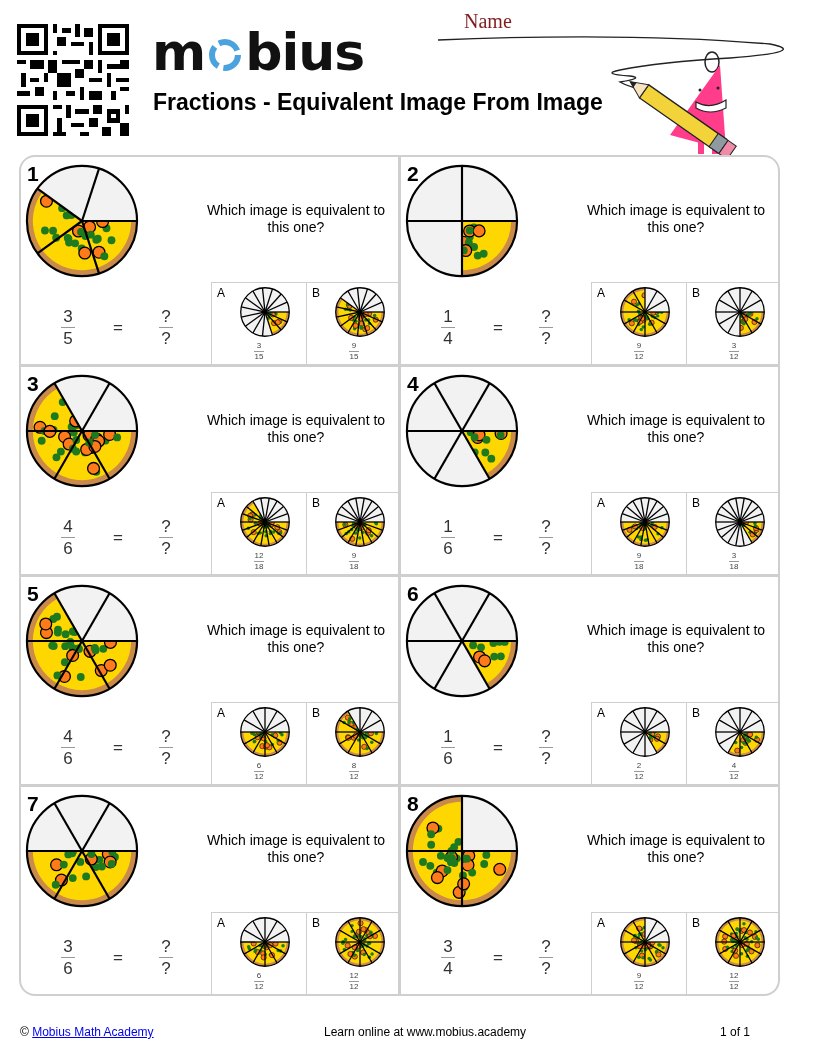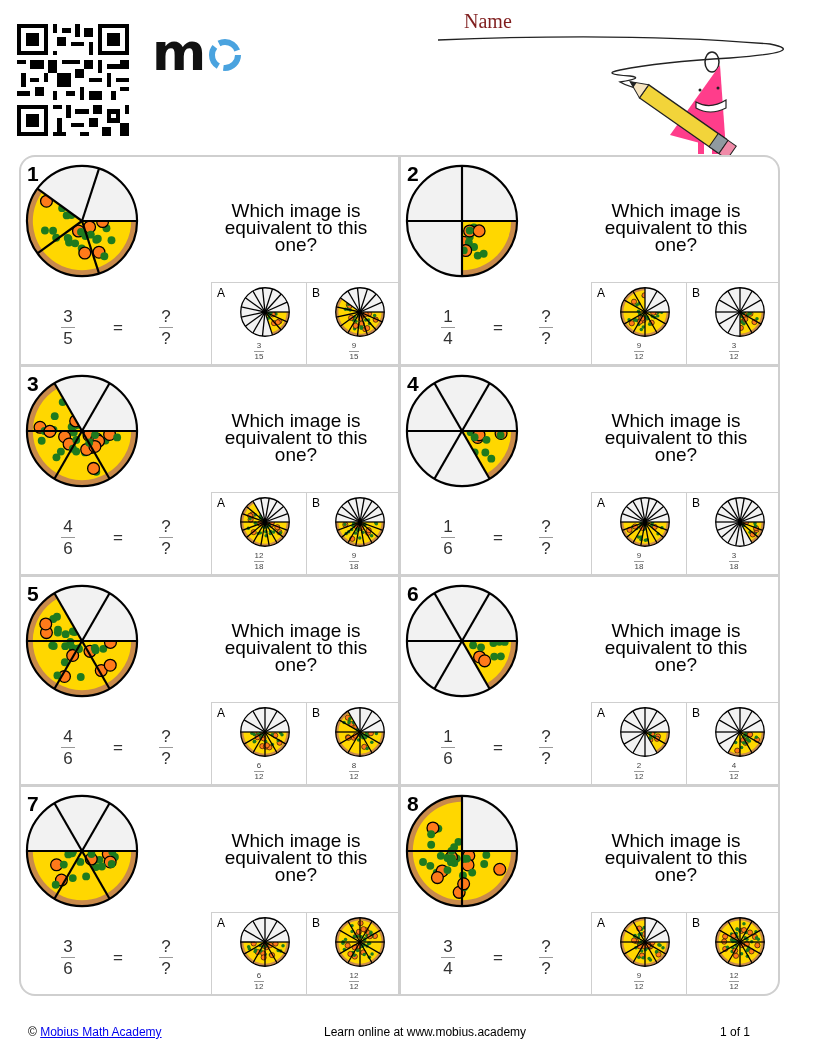--- a/index.html
+++ b/index.html
@@ -10,35 +10,35 @@
   .logo { position: absolute; left: 152px; top: 26px; font-family: "DejaVu Sans", sans-serif; font-weight: bold; font-size: 52px; letter-spacing: -1px; color: #111; line-height: 52px; display: flex; align-items: center; }
   .logo .o-ring { display: inline-block; width: 36px; height: 36px; margin: 6px 2px 0 2px; }
   .title { position: absolute; left: 153px; top: 88px; font-size: 23px; font-weight: bold; line-height: 29px; width: 500px; }
   .name-label { position: absolute; left: 464px; top: 10px; font-size: 20px; color: #7f1d1d; font-family: Liberation Serif, serif; }
   .mascot { position: absolute; left: 430px; top: 30px; width: 360px; height: 130px; }
 
   .grid { position: absolute; left: 19px; top: 155px; width: 761px; height: 841px; border: 2px solid #cfcfcf; border-radius: 16px; overflow: hidden; display: grid; grid-template-columns: 1fr 1fr; grid-template-rows: repeat(4, 1fr); background: #cfcfcf; gap: 3px; }
   .cell { background: #fff; position: relative; }
   .qnum { position: absolute; left: 6px; top: 5px; font-size: 21px; font-weight: bold; }
   .main-pizza { position: absolute; left: 2px; top: 5px; width: 118px; height: 118px; }
-  .question { position: absolute; left: 180px; top: 45px; width: 190px; text-align: center; font-size: 19px; line-height: 17px; }
+  .question { position: absolute; left: 180px; top: 45px; width: 190px; text-align: center; font-size: 14px; line-height: 17px; }
   .frac-row { position: absolute; left: 40px; top: 150px; display: flex; align-items: center; }
   .frac { display: flex; flex-direction: column; align-items: center; font-size: 17px; color: #333; line-height: 19px; }
   .frac .bar { width: 14px; height: 1px; background: #999; margin: 1px 0; }
   .eq { font-size: 17px; color: #333; margin: 0 36px 0 38px; }
   .options { position: absolute; left: 190px; top: 125px; width: 190px; height: 82px; display: flex; border-top: 1px solid #cfcfcf; border-left: 1px solid #cfcfcf; }
   .option { flex: 1; position: relative; border-right: 1px solid #cfcfcf; cursor: pointer; }
   .option:last-child { border-right: none; }
   .opt-label { position: absolute; left: 5px; top: 3px; font-size: 12px; }
   .opt-pizza { position: absolute; left: 27px; top: 3px; width: 52px; height: 52px; }
   .opt-frac { position: absolute; left: 0; right: 0; top: 58px; display: flex; flex-direction: column; align-items: center; font-size: 8px; color: #444; line-height: 9px; }
   .opt-frac .bar { width: 10px; height: 1px; background: #999; margin: 0.5px 0; }
 
   .footer { position: absolute; top: 1025px; left: 0; width: 815px; font-size: 12px; }
-  .footer .copy { position: absolute; left: 28px; }
+  .footer .copy { position: absolute; left: 20px; }
   .footer .copy a { color: #0000ee; text-decoration: underline; }
   .footer .center { position: absolute; left: 324px; }
   .footer .page { position: absolute; left: 720px; }
 </style>
 </head>
 <body>
 
 <svg class="qr" viewBox="0 0 25 25" shape-rendering="crispEdges">
   <rect width="25" height="25" fill="#fff"></rect>
   <g fill="#000">
@@ -98,23 +98,25 @@
       <rect x="8" y="24" width="3" height="1"></rect>
       <rect x="14" y="24" width="2" height="1"></rect>
   </g>
 </svg>
 
 <div class="logo">
   <span>m</span>
   <svg class="o-ring" viewBox="0 0 36 36">
     <circle cx="18" cy="18" r="13" fill="none" stroke="#4aa3df" stroke-width="6" stroke-dasharray="22 5.3"></circle>
   </svg>
+  <span>bius</span>
 </div>
 
 <div class="title">
+  <div>Fractions - Equivalent Image From Image</div>
 </div>
 
 <div class="name-label">Name</div>
 
 <svg class="mascot" viewBox="0 0 360 130">
   <path d="M8 10 Q200 2 340 14 Q380 22 300 28 Q230 32 190 40 Q170 44 200 46 Q215 48 190 52 Q200 58 218 60" fill="none" stroke="#222" stroke-width="1.3"></path>
   <ellipse cx="282" cy="32" rx="7" ry="10" fill="none" stroke="#222" stroke-width="1.5"></ellipse>
   <polygon points="290,35 296,120 240,105" fill="#ff3d8b"></polygon>
   <rect x="268" y="110" width="6" height="14" fill="#ff3d8b"></rect>
   <rect x="282" y="110" width="6" height="14" fill="#ff3d8b"></rect>

